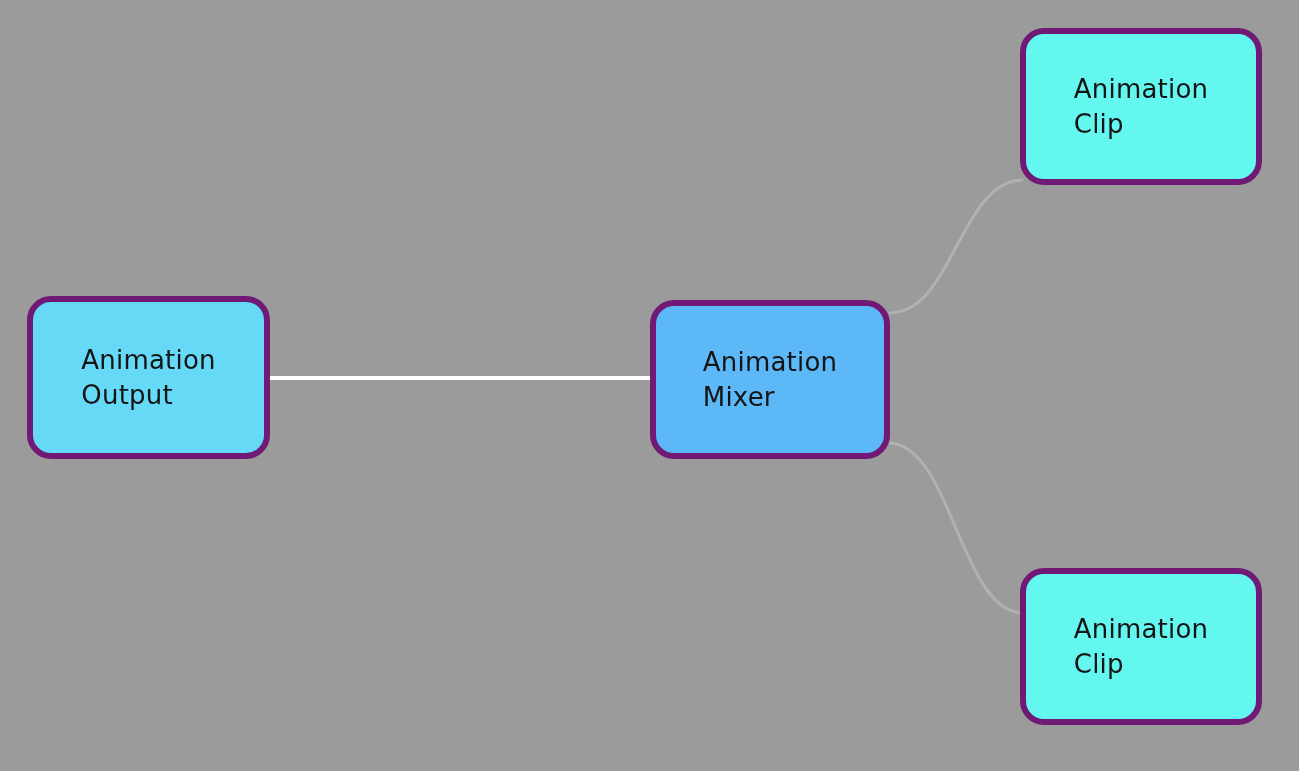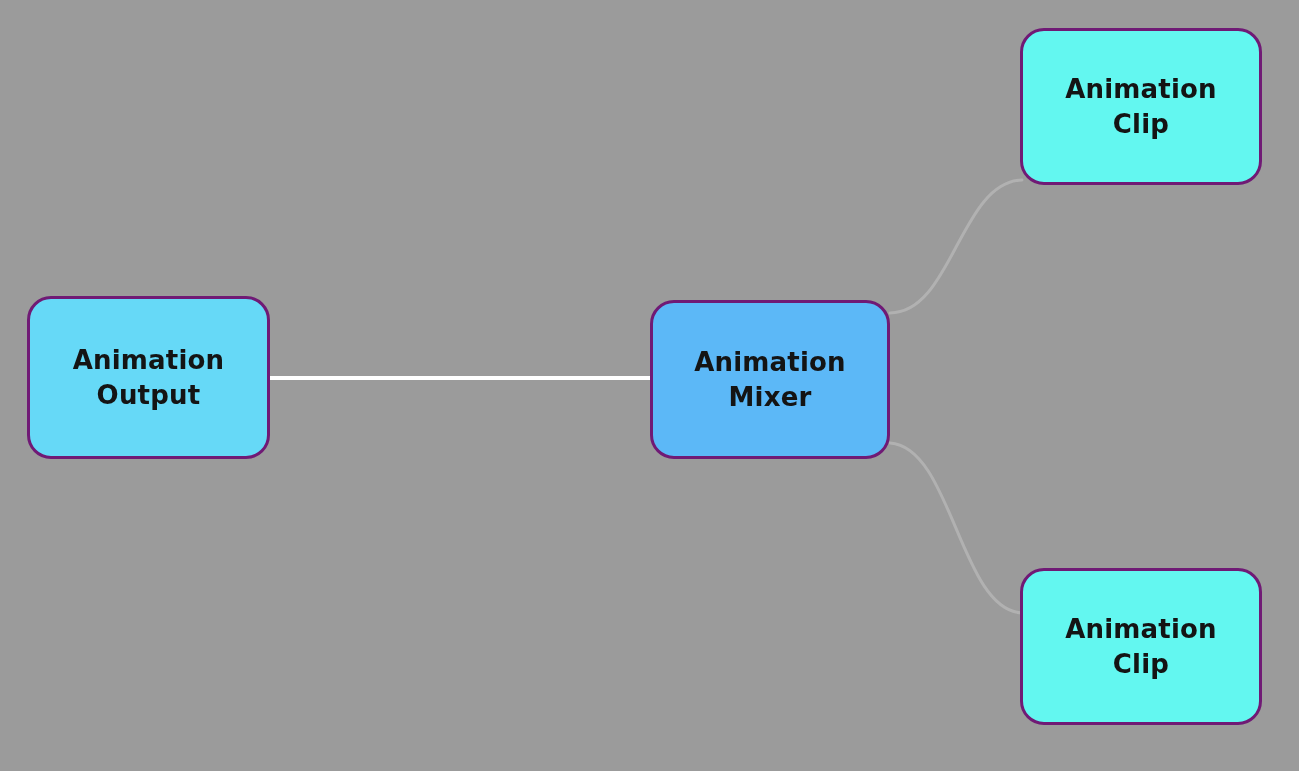--- a/index.html
+++ b/index.html
@@ -20,28 +20,27 @@
     position: absolute;
     left: 0;
     top: 0;
     width: 1299px;
     height: 771px;
     pointer-events: none;
   }
   .node {
     position: absolute;
     box-sizing: border-box;
-    border: 3px solid #701a75;
+    border: 6px solid #701a75;
     border-radius: 24px;
     display: flex;
     align-items: center;
     justify-content: center;
-    text-align: center;
+    text-align: left;
     z-index: 5;
-    font-weight: bold;
   }
   .node-label {
     font-size: 26px;
     line-height: 1.32;
     color: #141414;
     letter-spacing: 0.2px;
     white-space: pre-line;
     padding: 0 6px;
     user-select: none;
   }

